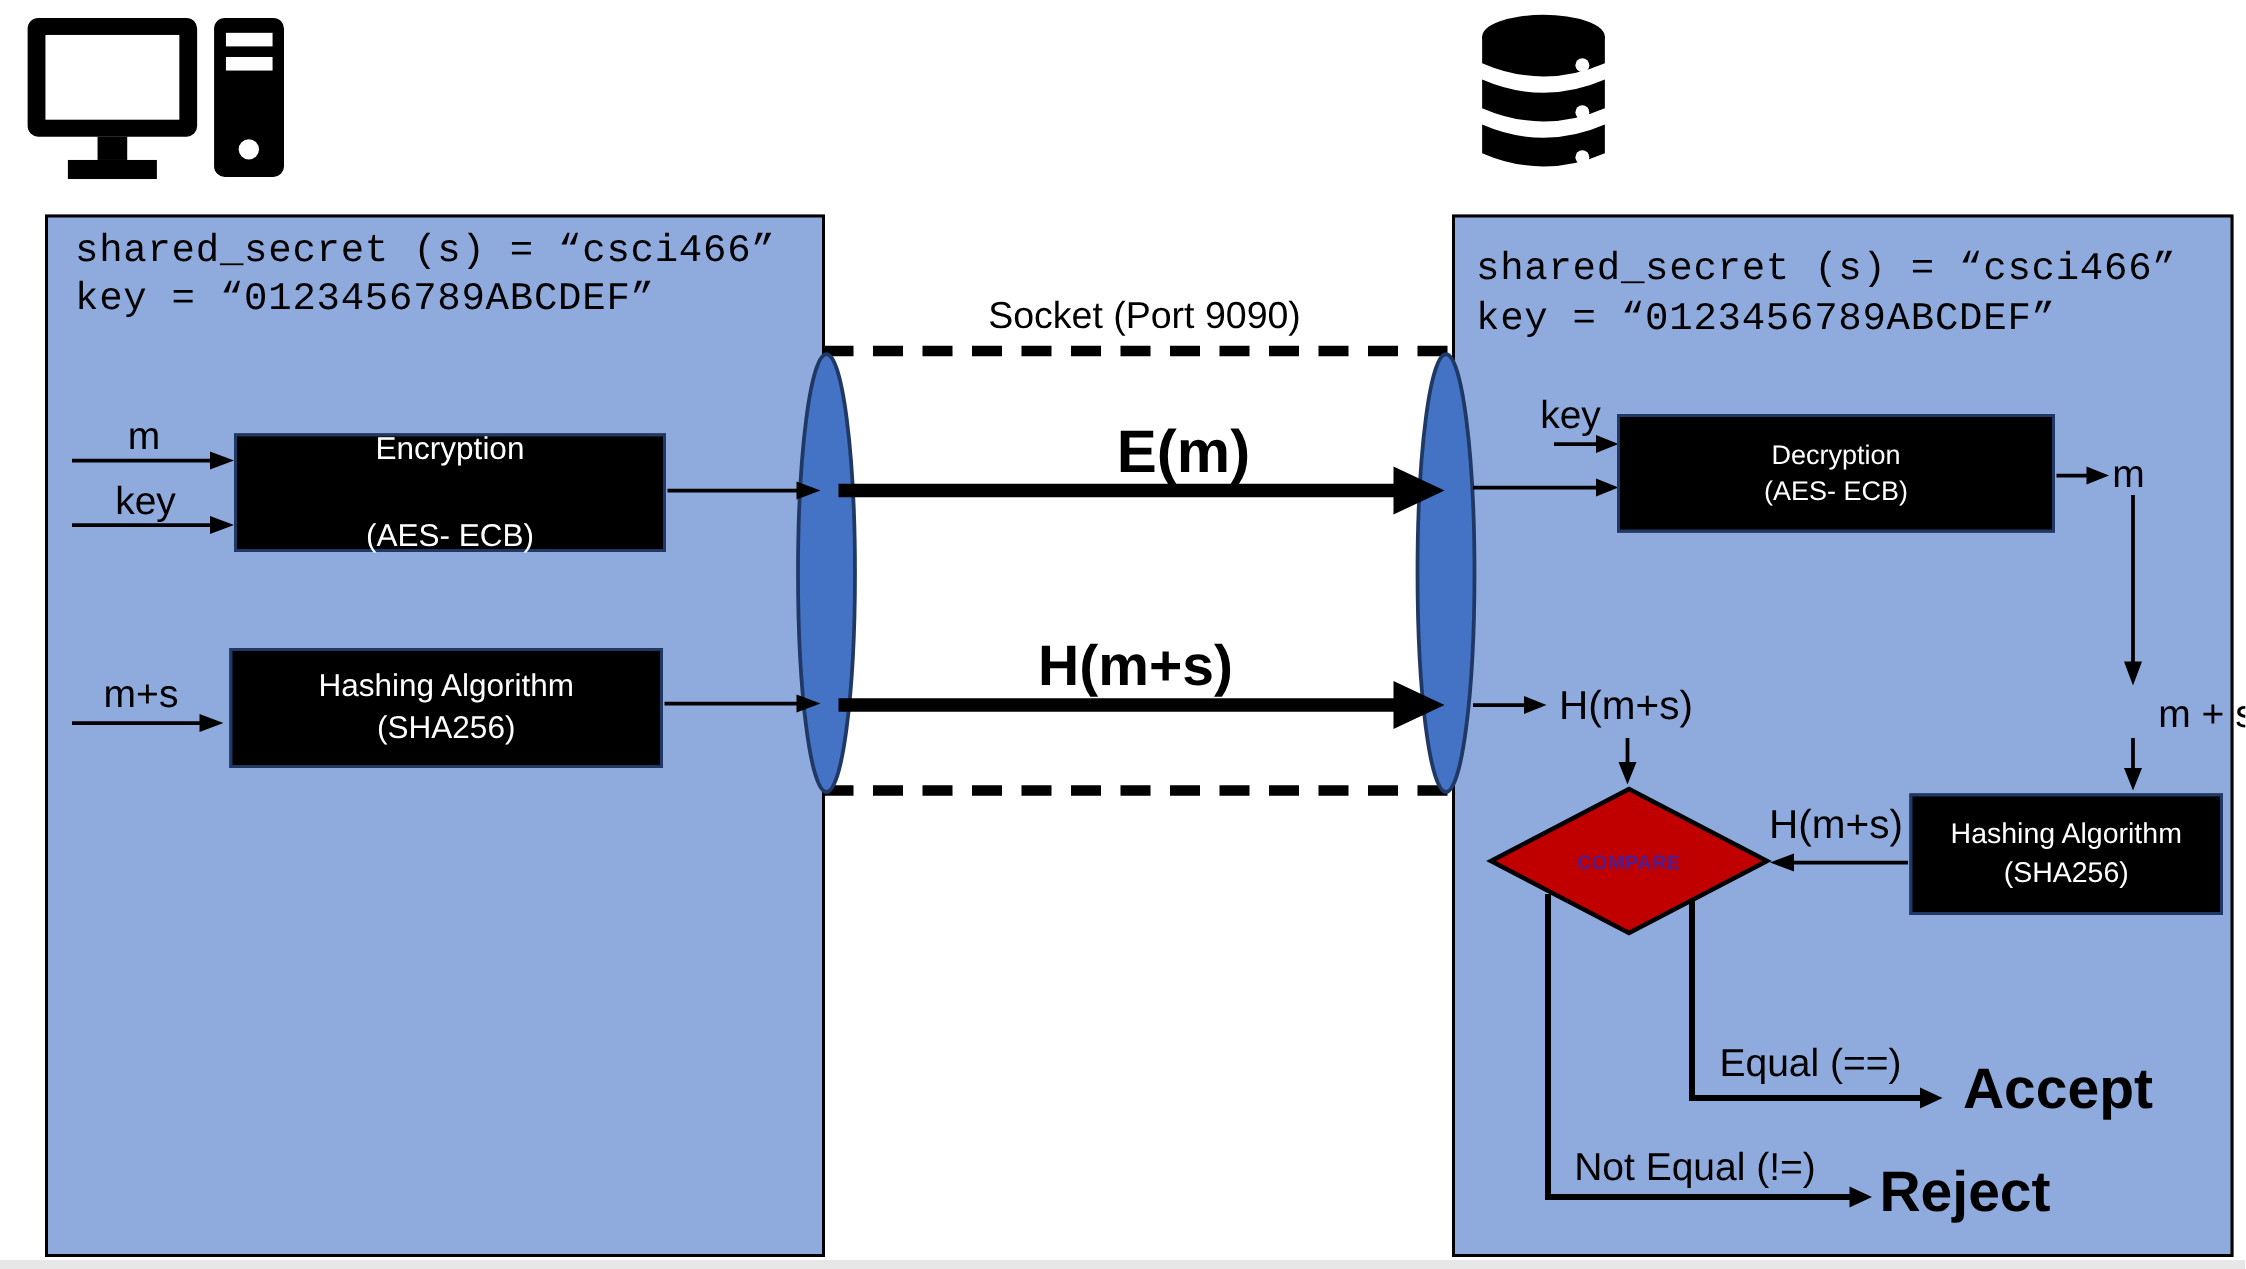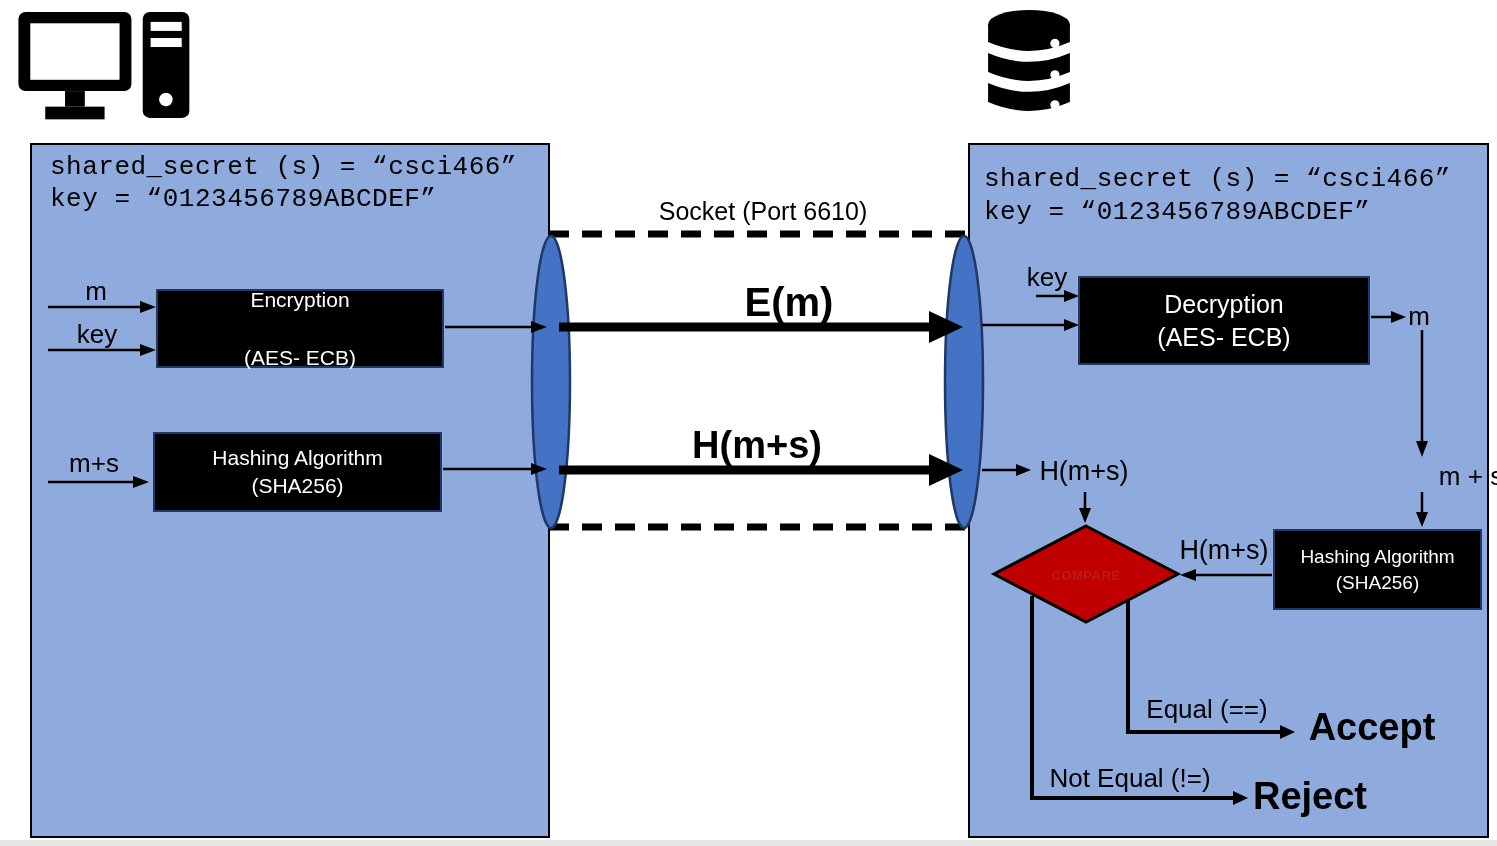--- a/index.html
+++ b/index.html
@@ -10,21 +10,21 @@
   .code{position:absolute;font-family:"Liberation Mono","DejaVu Sans Mono",monospace;
         font-size:26px;letter-spacing:.5px;white-space:pre;transform:translateY(-50%);z-index:6;}
   .blackbox{position:absolute;background:#000;border:2.5px solid #1F3864;box-sizing:border-box;
             color:#fff;display:flex;flex-direction:column;align-items:center;justify-content:center;
             text-align:center;z-index:6;line-height:1.32;}
   .lbl{position:absolute;transform:translate(-50%,-50%);white-space:nowrap;z-index:7;}
   .lbl-sm{font-size:26px;}
   .lbl-socket{font-size:25px;}
   .lbl-msg{font-size:40px;font-weight:bold;}
   .lbl-big{font-size:38px;font-weight:bold;}
-  .lbl-compare{font-size:13px;font-weight:600;color:#b91c1c;letter-spacing:.5px;}
+  .lbl-compare{font-size:13px;font-weight:600;color:#4c1d95;letter-spacing:.5px;}
   .title{position:absolute;font-family:"Liberation Mono","DejaVu Sans Mono",monospace;
          font-size:43px;white-space:nowrap;z-index:6;}
   #overlay{position:absolute;left:0;top:0;z-index:5;}
   #footer-strip{position:absolute;left:0;top:840px;width:1497px;height:6px;background:#e7e7e7;z-index:8;}
 </style>
 </head>
 <body>
 
 <div id="stage">
 
@@ -108,34 +108,34 @@
   </svg>
 
   <div class="blackbox" style="left:156px;top:289px;width:288px;height:79px;font-size:21px;gap:30px;">
     <div>Encryption</div>
     <div>(AES- ECB)</div>
   </div>
   <div class="blackbox" style="left:153px;top:432px;width:289px;height:80px;font-size:21px;">
     <div>Hashing Algorithm</div>
     <div>(SHA256)</div>
   </div>
-  <div class="blackbox" style="left:1078px;top:276px;width:292px;height:89px;font-size:25px;">
+  <div class="blackbox" style="left:1078px;top:276px;width:292px;height:79px;font-size:18px;">
     <div>Decryption</div>
     <div>(AES- ECB)</div>
   </div>
   <div class="blackbox" style="left:1273px;top:529px;width:209px;height:81px;font-size:19px;">
     <div>Hashing Algorithm</div>
     <div>(SHA256)</div>
   </div>
 
   <div class="lbl lbl-sm" style="left:96px;top:291px;">m</div>
   <div class="lbl lbl-sm" style="left:97px;top:334px;">key</div>
   <div class="lbl lbl-sm" style="left:94px;top:463px;">m+s</div>
 
-  <div class="lbl lbl-socket" style="left:763px;top:211px;">Socket (Port 6610)</div>
+  <div class="lbl lbl-socket" style="left:763px;top:211px;">Socket (Port 9090)</div>
   <div class="lbl lbl-msg" style="left:761px;top:302px;margin-left:28px;">E(m)</div>
   <div class="lbl lbl-msg" style="left:757px;top:445px;font-size:38px;">H(m+s)</div>
 
   <div class="lbl lbl-sm" style="left:1047px;top:277px;">key</div>
   <div class="lbl lbl-sm" style="left:1419px;top:316px;">m</div>
   <div class="lbl lbl-sm" style="left:1423px;top:476px;margin-left:48px;">m + s</div>
   <div class="lbl lbl-sm" style="left:1084px;top:471px;font-size:27px;">H(m+s)</div>
   <div class="lbl lbl-sm" style="left:1224px;top:550px;font-size:27px;">H(m+s)</div>
 
   <div class="lbl lbl-compare" style="left:1086px;top:575px;">COMPARE</div>

